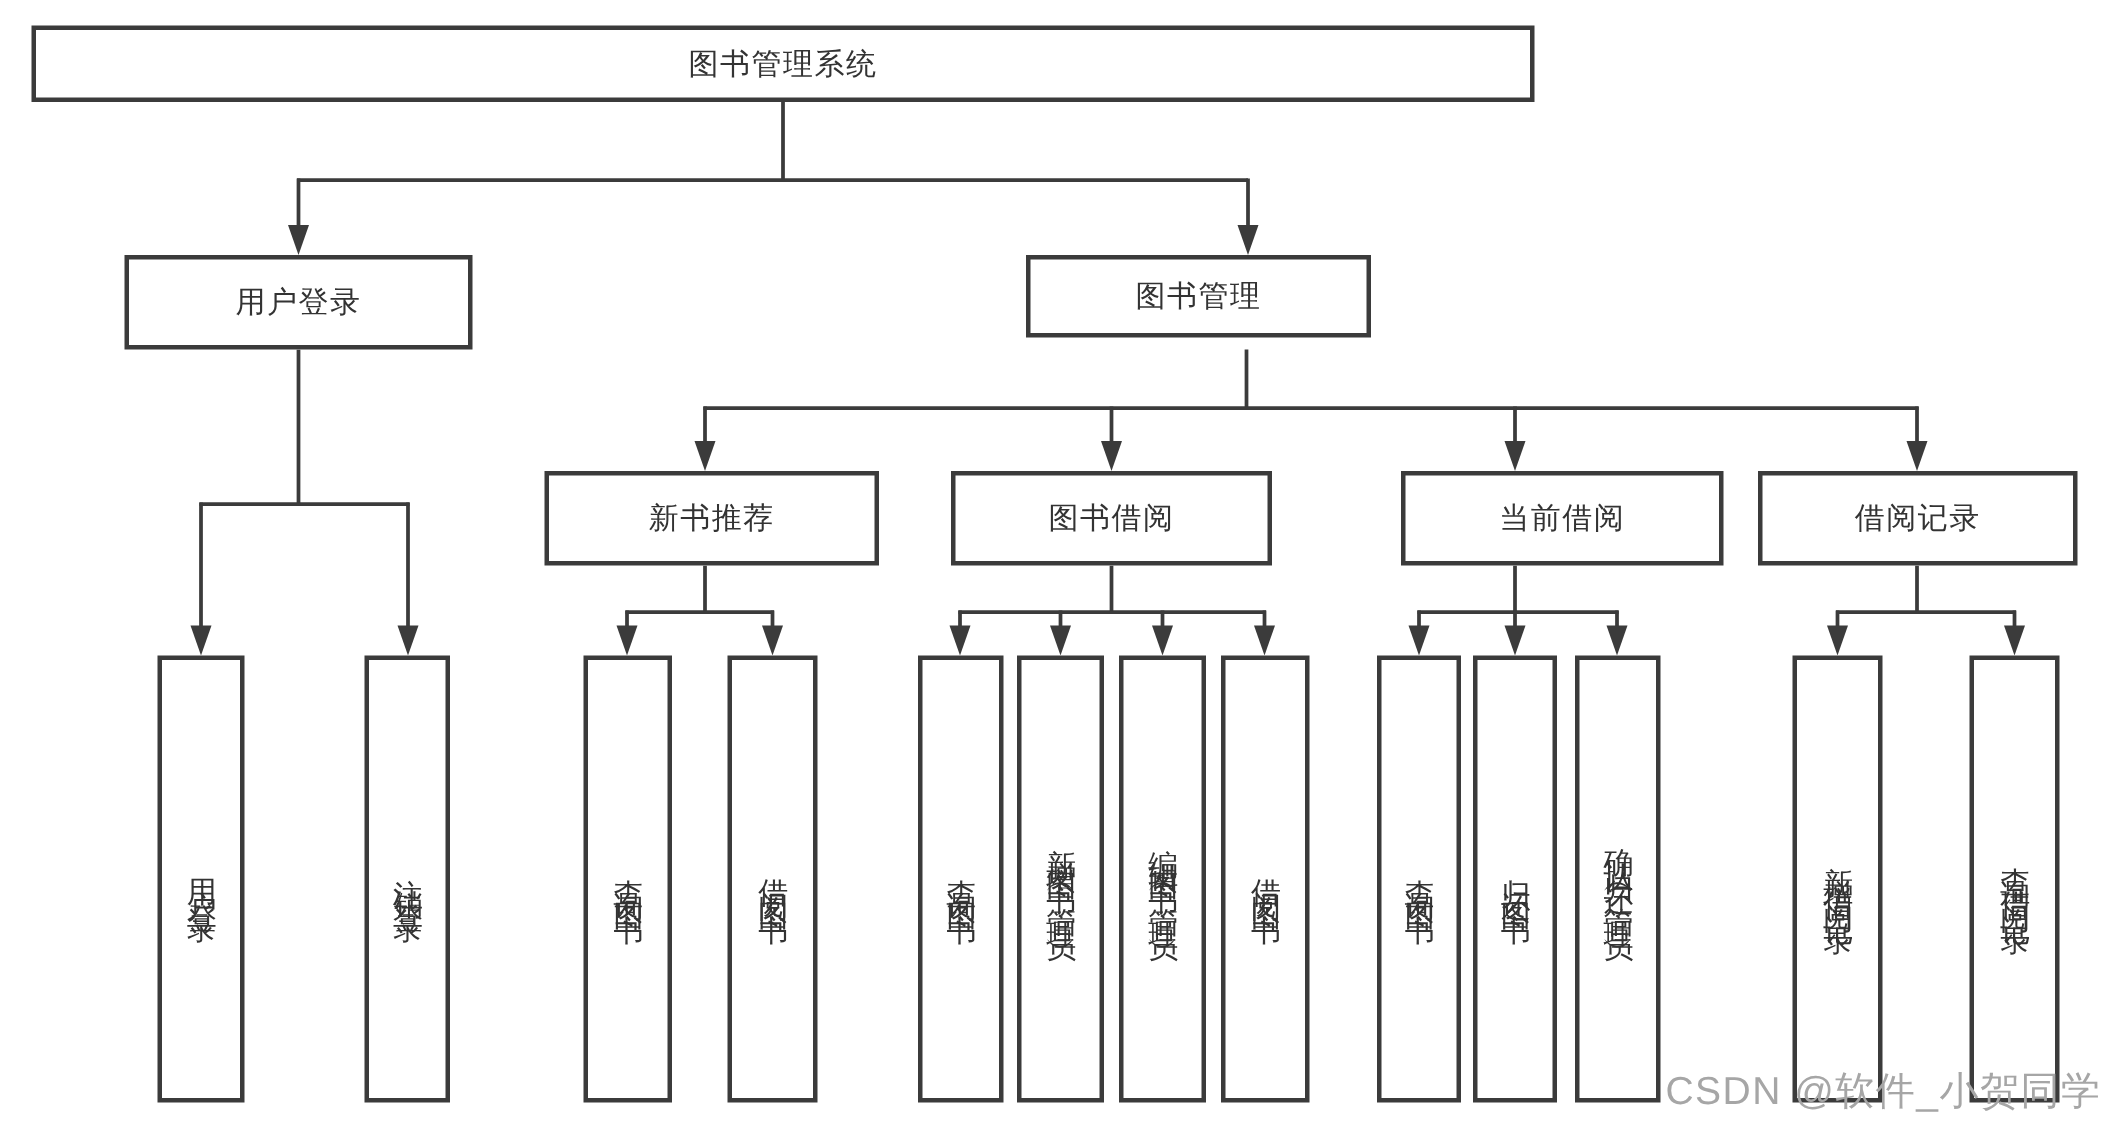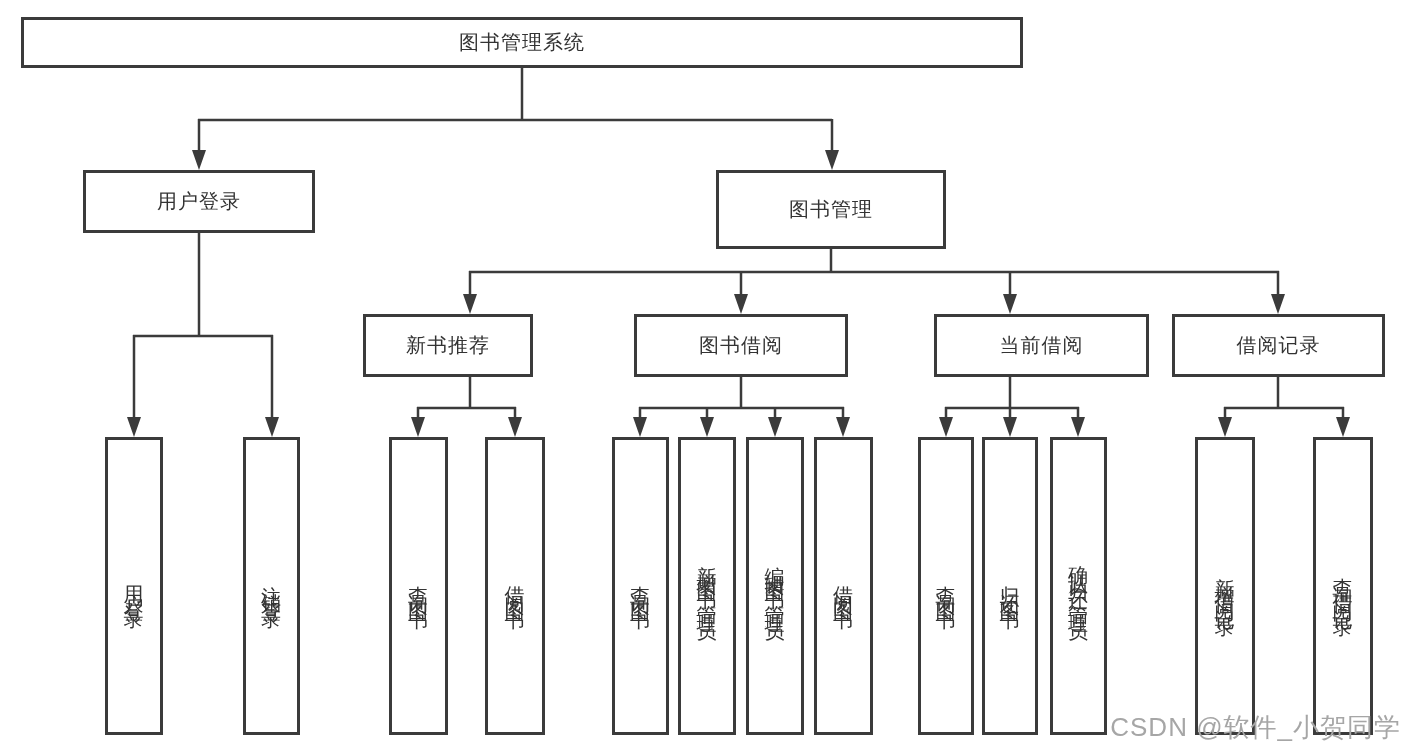--- a/index.html
+++ b/index.html
@@ -131,25 +131,25 @@
     </g>
   </svg>
 
   <div class="box hbox" style="left:21px;top:17px;width:1002px;height:51px;">
     <span>图书管理系统</span>
   </div>
 
   <div class="box hbox" style="left:83px;top:170px;width:232px;height:63px;">
     <span>用户登录</span>
   </div>
-  <div class="box hbox" style="left:716px;top:170px;width:230px;height:79px;">
+  <div class="box hbox" style="left:684px;top:170px;width:230px;height:55px;">
     <span>图书管理</span>
   </div>
 
-  <div class="box hbox" style="left:363px;top:314px;width:170px;height:63px;">
+  <div class="box hbox" style="left:363px;top:314px;width:223px;height:63px;">
     <span>新书推荐</span>
   </div>
   <div class="box hbox" style="left:634px;top:314px;width:214px;height:63px;">
     <span>图书借阅</span>
   </div>
   <div class="box hbox" style="left:903px;top:314px;width:215px;height:63px;margin-left:31px;">
     <span>当前借阅</span>
   </div>
   <div class="box hbox" style="left:1172px;top:314px;width:213px;height:63px;">
     <span>借阅记录</span>

